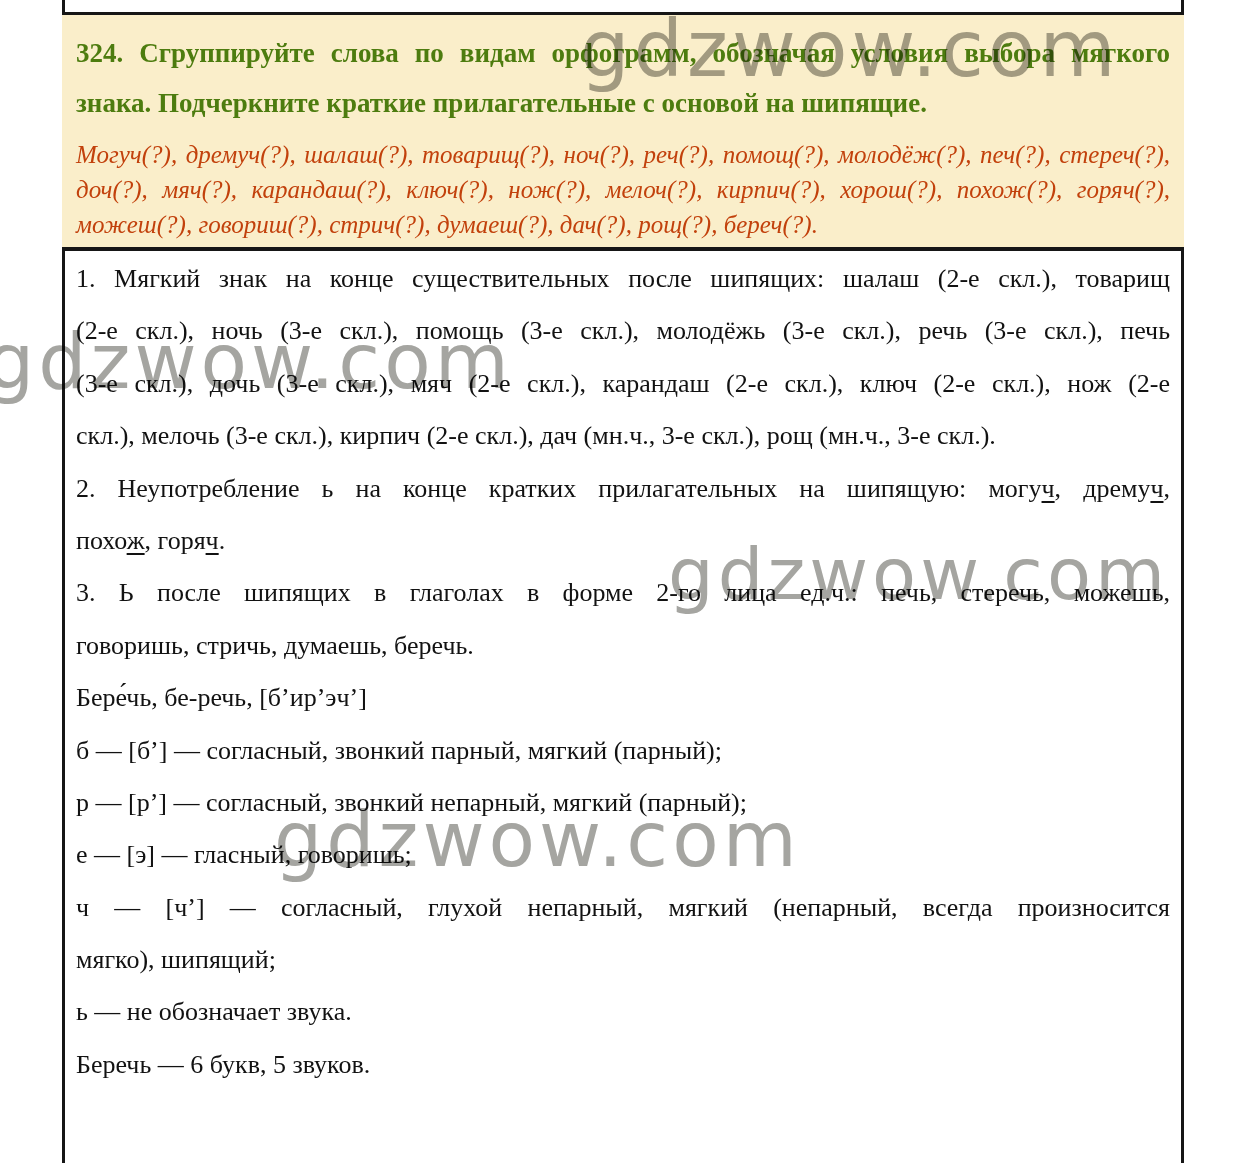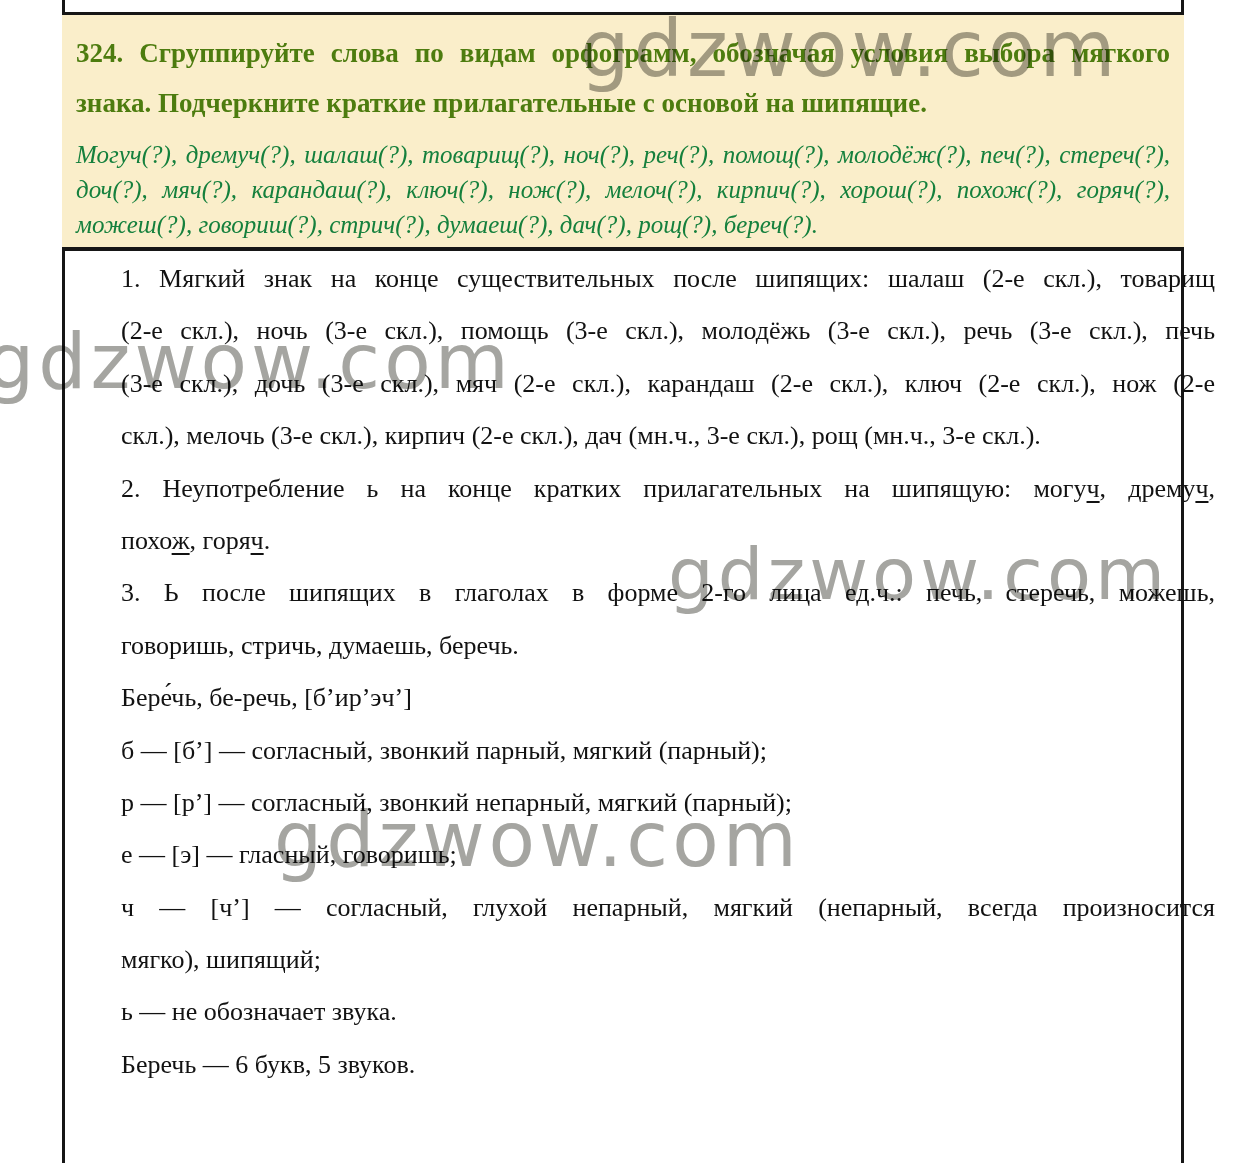--- a/index.html
+++ b/index.html
@@ -29,28 +29,27 @@
     font-weight:bold;
     font-size:27px;
     line-height:50px;
     color:#4d7c0f;
   }
   .words{margin-top:9px;}
   .wline{
     font-style:italic;
     font-size:25px;
     line-height:35px;
-    color:#15803d;
+    color:#c2410c;
   }
   .answer{
     position:absolute;left:62px;top:251px;width:1122px;
     box-sizing:border-box;
     padding:2px 14px 0 14px;
     z-index:1;
-    margin-left:45px;
   }
   .aline{
     font-size:26px;
     line-height:52.4px;
     height:52.4px;
     white-space:normal;
   }
   .j{
     text-align:justify;
     text-align-last:justify;

